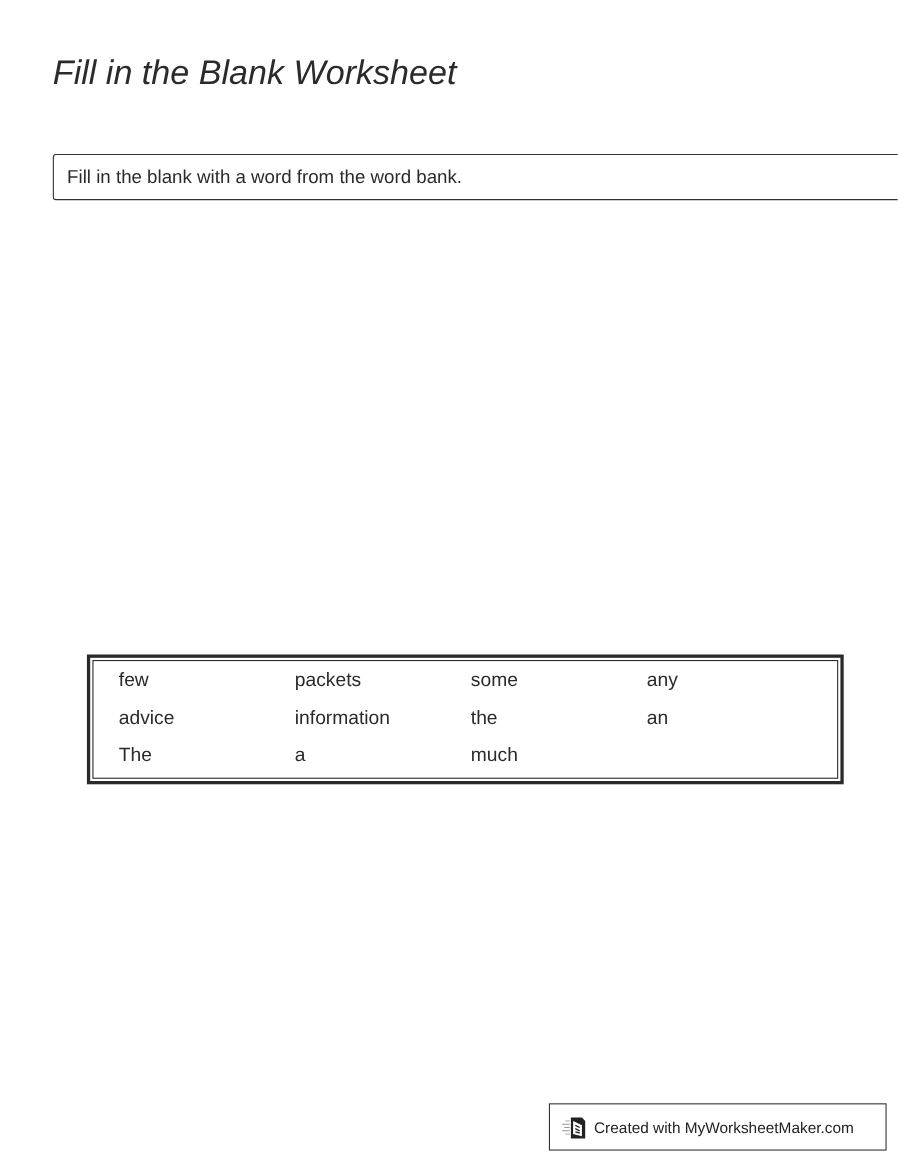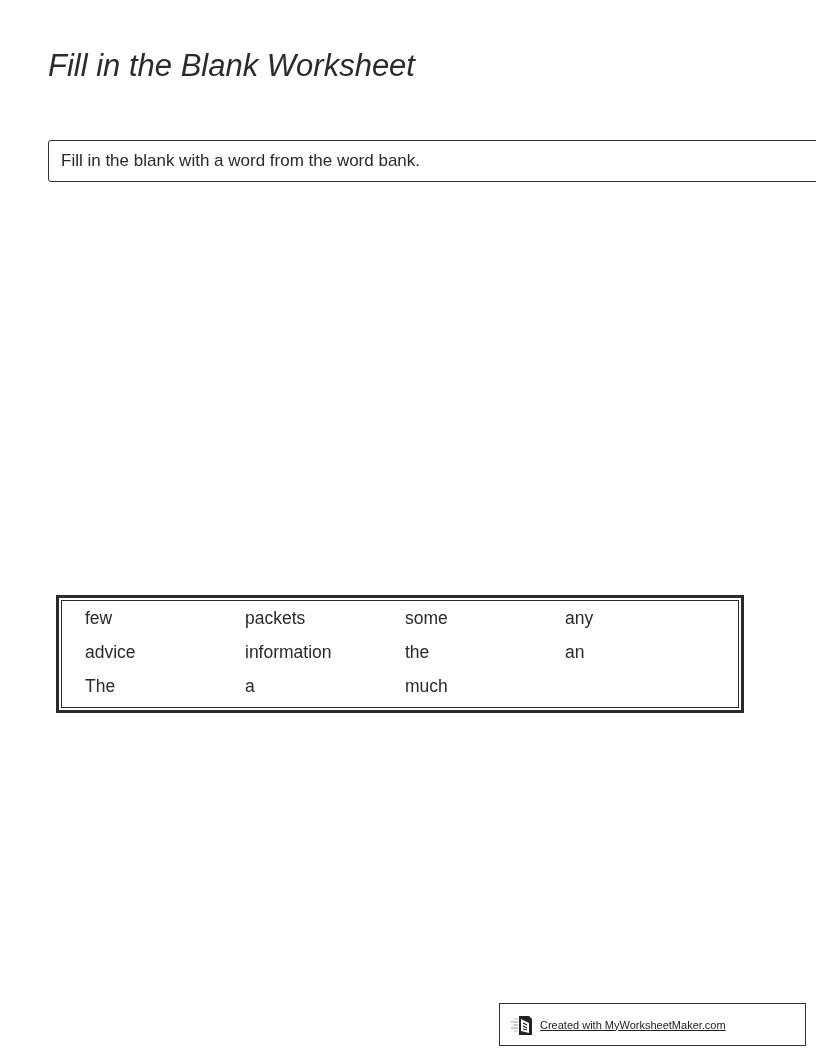--- a/index.html
+++ b/index.html
@@ -14,39 +14,38 @@
     font-style: italic;
   }
   .instructions {
     position: absolute; left: 48px; top: 140px; width: 777px; height: 42px;
     border: 1px solid #333; border-radius: 3px; box-sizing: border-box;
     padding: 0 12px; display: flex; align-items: center;
     font-size: 17px; color: #2a2a2a;
     font-family: "Liberation Sans", "DejaVu Sans", sans-serif;
   }
   .wordbank-outer {
-    position: absolute; left: 56px; top: 595px; width: 688px; height: 118px;
+    position: absolute; left: 79px; top: 595px; width: 688px; height: 118px;
     border: 3px solid #2a2a2a; box-sizing: border-box; padding: 2px;
   }
   .wordbank-inner {
     width: 100%; height: 100%; border: 1px solid #2a2a2a; box-sizing: border-box;
     display: grid; grid-template-columns: 160px 160px 160px 160px;
     grid-template-rows: 34px 34px 34px;
     padding: 8px 0 0 23px;
     font-size: 17.5px; color: #2a2a2a;
     font-family: "Liberation Sans", "DejaVu Sans", sans-serif;
   }
   .word { line-height: 34px; height: 34px; margin-top: -8px; }
   .footer {
     position: absolute; left: 499px; top: 1003px; width: 307px; height: 43px;
     border: 1px solid #333; box-sizing: border-box;
     display: flex; align-items: center; padding-left: 10px; gap: 6px;
-    font-size: 11px; color: #222;
+    font-size: 14px; color: #222;
     font-family: "Liberation Sans", "DejaVu Sans", sans-serif;
-    text-decoration: underline;
   }
   .footer svg { display: block; }
 </style>
 </head>
 <body>
 
 <div class="title">Fill in the Blank Worksheet</div>
 
 <div class="instructions">
   <span>Fill in the blank with a word from the word bank.</span>

